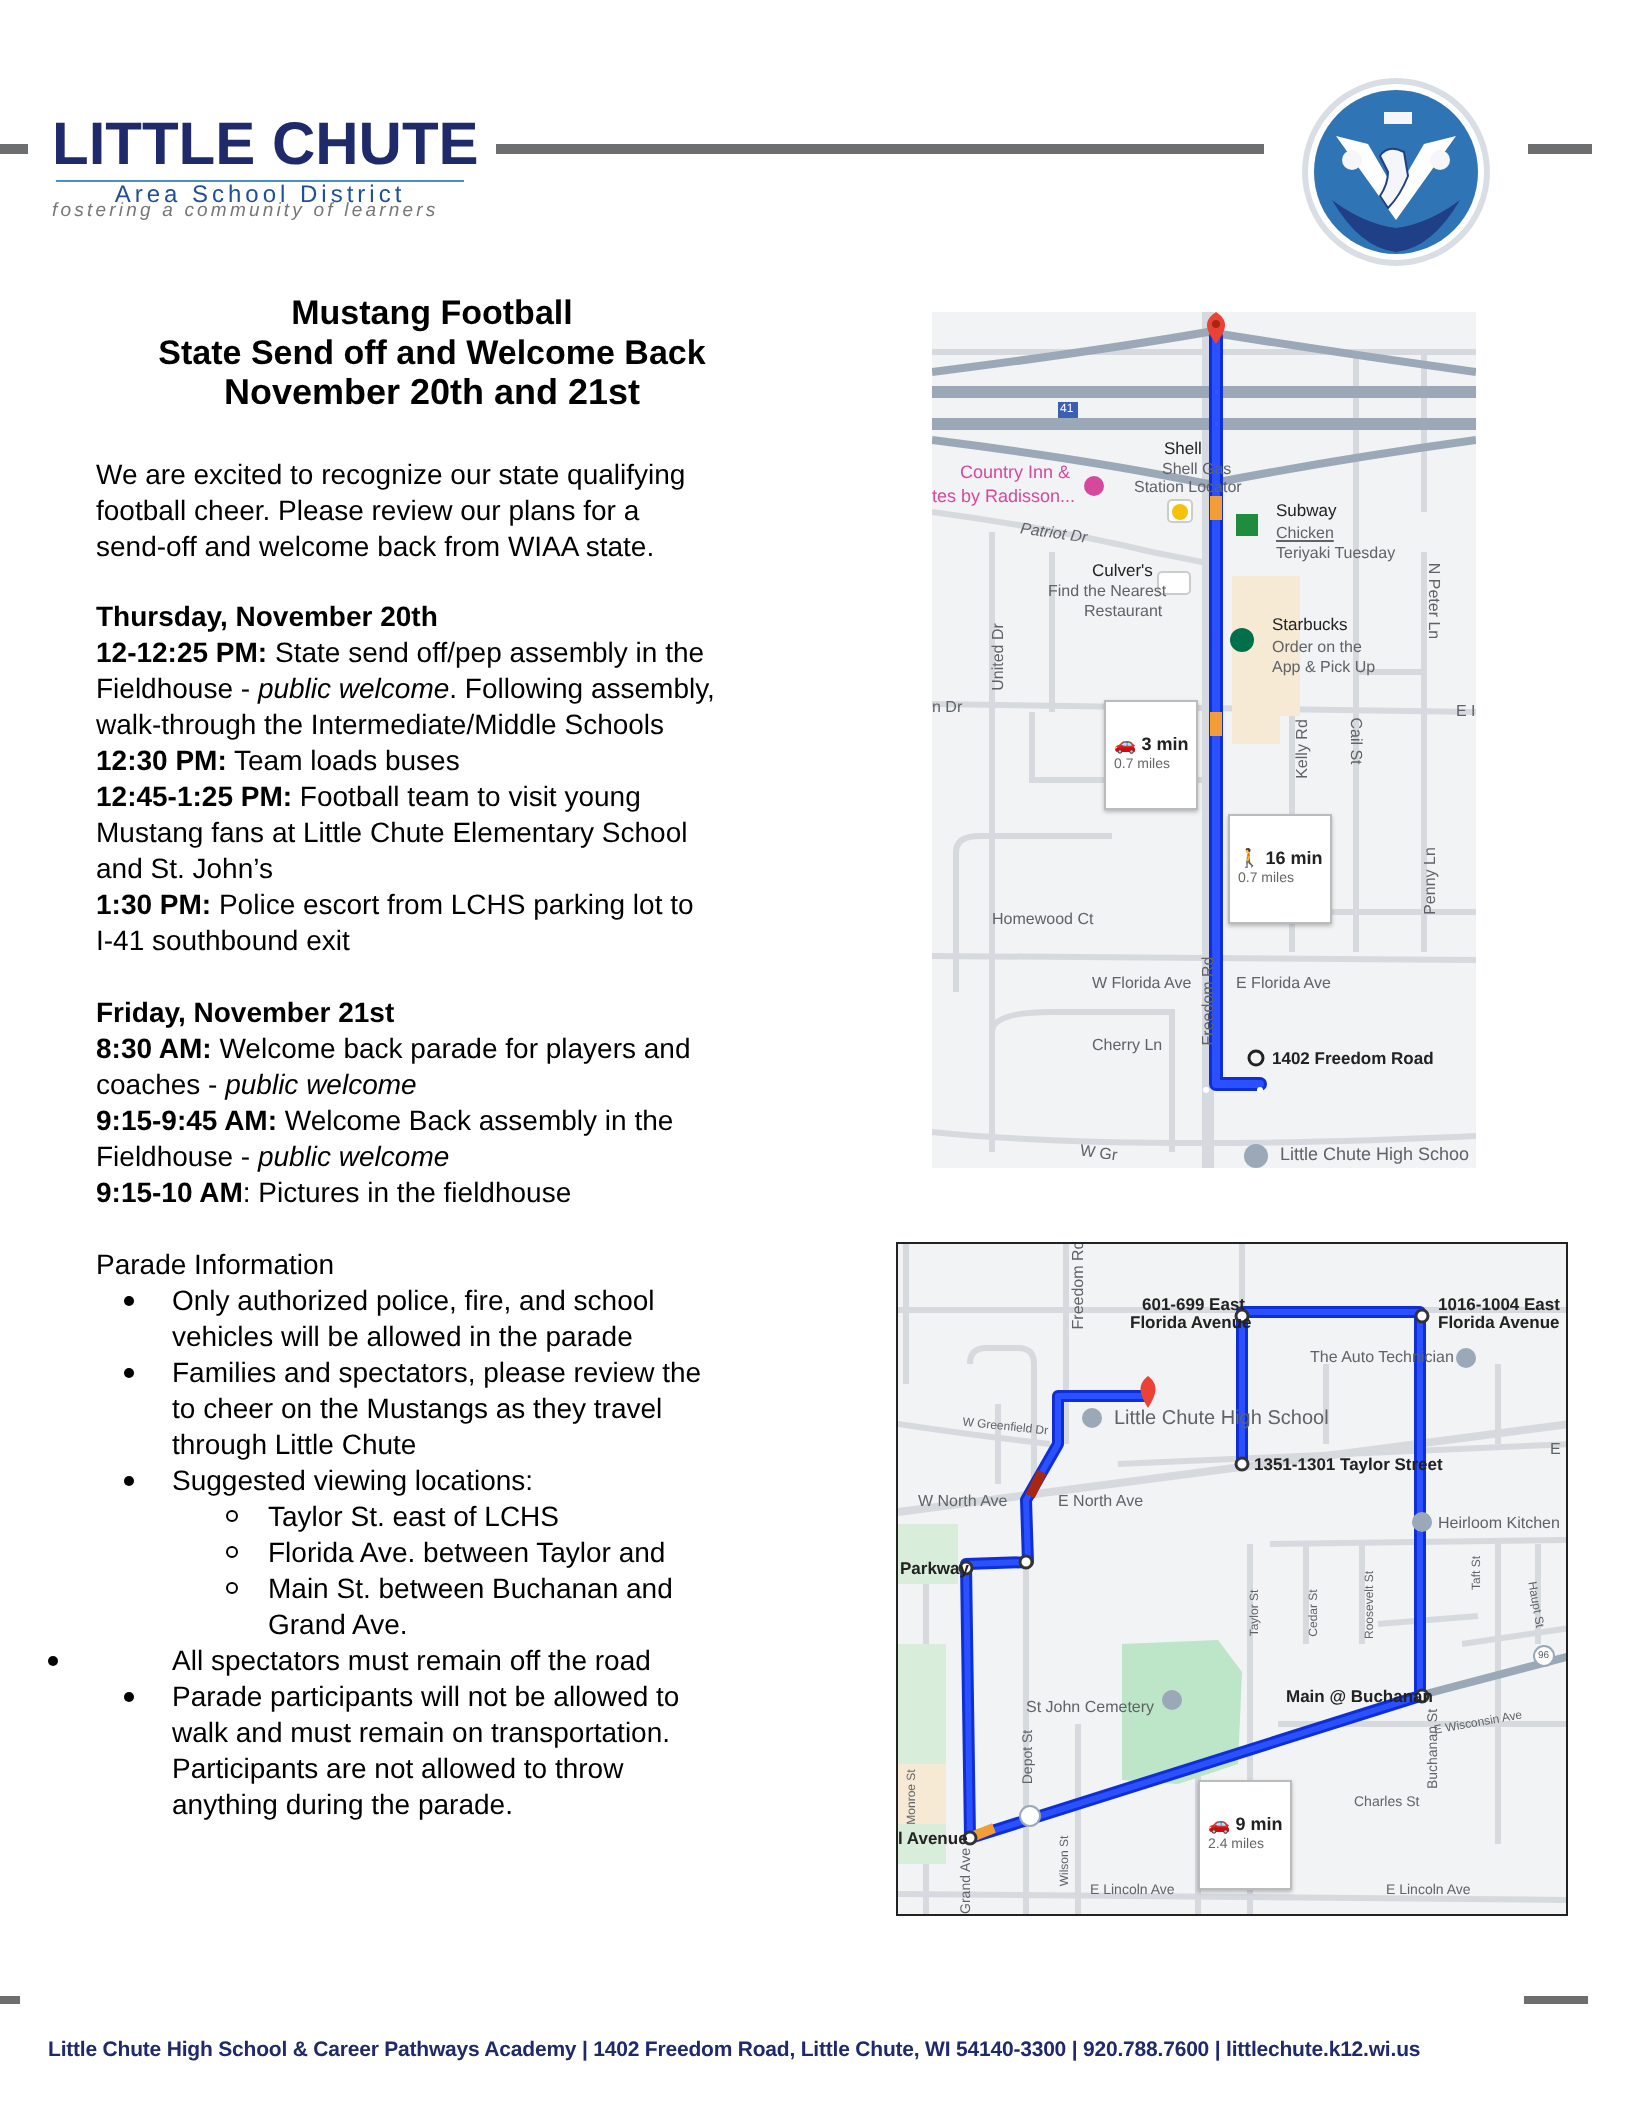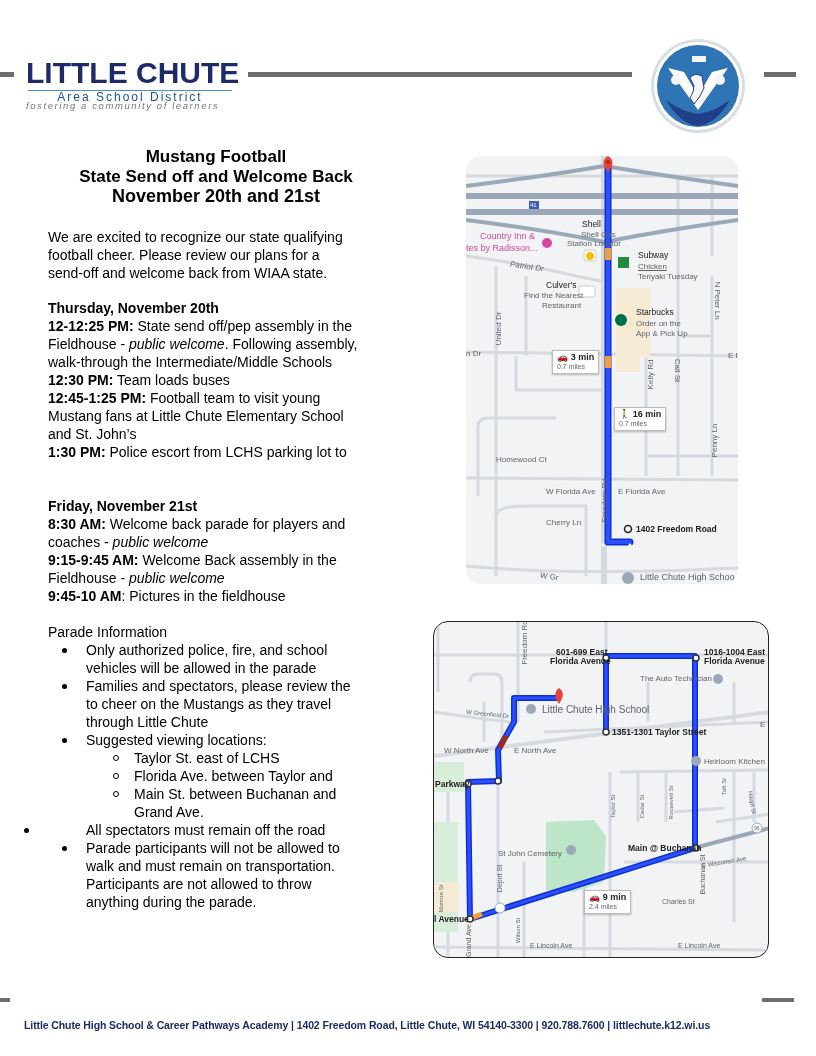--- a/index.html
+++ b/index.html
@@ -30,28 +30,28 @@
   .line { display:block; white-space:nowrap; }
 
   ul.bul { margin:0; padding:0; list-style:none; }
   ul.bul > li { position:relative; padding-left:38px; }
   ul.bul > li::before { content:""; position:absolute; left:14px; top:7px; width:5px; height:5px; border-radius:50%; background:#000; }
   ul.sub { margin:0; padding:0; list-style:none; }
   ul.sub > li { position:relative; padding-left:48px; }
   ul.sub > li::before { content:""; position:absolute; left:27px; top:6px; width:4px; height:4px; border-radius:50%; border:1px solid #000; }
 
   
-  .map { position:absolute; background:#f1f3f4; overflow:hidden;border-radius:15px; }
+  .map { position:absolute; background:#f1f3f4; overflow:hidden; }
   .map svg { position:absolute; left:0; top:0; }
   .map1 { left:466px; top:156px; width:272px; height:428px; }
-  .map2 { left:433px; top:621px; width:336px; height:337px; border:1px solid #222; box-sizing:border-box;text-decoration:underline; }
+  .map2 { left:448px; top:621px; width:336px; height:337px; border:1px solid #222; box-sizing:border-box;text-decoration:underline; }
   .mlabel { position:absolute; font-size:8px; color:#5f6368; white-space:nowrap; line-height:9px; }
   .mlabel.dark { color:#222; font-weight:bold; font-size:8.5px; }
   .mlabel.pink { color:#d6489d; font-size:9px; }
-  .callout { position:absolute; background:#fff; border:1px solid #bbb; box-shadow:0 1px 2px rgba(0,0,0,.25); padding:2px 4px; font-size:8px; line-height:9px; color:#222; }
+  .callout { position:absolute; background:#fff; border:1px solid #bbb; box-shadow:0 1px 2px rgba(0,0,0,.25); padding:17px 4px; font-size:8px; line-height:9px; color:#222; }
   .callout .big { font-weight:bold; font-size:9px; }
   .callout .small { color:#666; font-size:7px; }
 
   
   .footer { position:absolute; left:24px; top:993px; font-size:10.5px; font-weight:bold; color:#1f2a6b; white-space:nowrap; letter-spacing:-0.1px;margin-top:26px; }
 </style>
 </head>
 <body>
 
 <div class="hdr-bar" style="left:0;top:72px;width:14px;"></div>
@@ -94,29 +94,30 @@
 <div class="text thu">
   <span class="line b">Thursday, November 20th</span>
   <span class="line"><span class="b">12-12:25 PM:</span><span> State send off/pep assembly in the</span></span>
   <span class="line"><span>Fieldhouse - </span><span class="i">public welcome</span><span>.  Following assembly,</span></span>
   <span class="line">walk-through the Intermediate/Middle Schools</span>
   <span class="line"><span class="b">12:30 PM:</span><span> Team loads buses</span></span>
   <span class="line"><span class="b">12:45-1:25 PM:</span><span> Football team to visit young</span></span>
   <span class="line">Mustang fans at Little Chute Elementary School</span>
   <span class="line">and St. John’s</span>
   <span class="line"><span class="b">1:30 PM:</span><span> Police escort from LCHS parking lot to</span></span>
+  <span class="line">I-41 southbound exit</span>
 </div>
 
 <div class="text fri">
   <span class="line b">Friday, November 21st</span>
   <span class="line"><span class="b">8:30 AM:</span><span> Welcome back parade for players and</span></span>
   <span class="line"><span>coaches - </span><span class="i">public welcome</span></span>
   <span class="line"><span class="b">9:15-9:45 AM:</span><span> Welcome Back assembly in the</span></span>
   <span class="line"><span>Fieldhouse - </span><span class="i">public welcome</span></span>
-  <span class="line"><span class="b">9:45-10 AM</span><span>: Pictures in the fieldhouse</span></span>
+  <span class="line"><span class="b">9:15-10 AM</span><span>: Pictures in the fieldhouse</span></span>
 </div>
 
 <div class="text parade">
   <span class="line">Parade Information</span>
   <ul class="bul">
     <li>
       <span class="line">Only authorized police, fire, and school</span>
       <span class="line">vehicles will be allowed in the parade</span>
     </li>
     <li>

